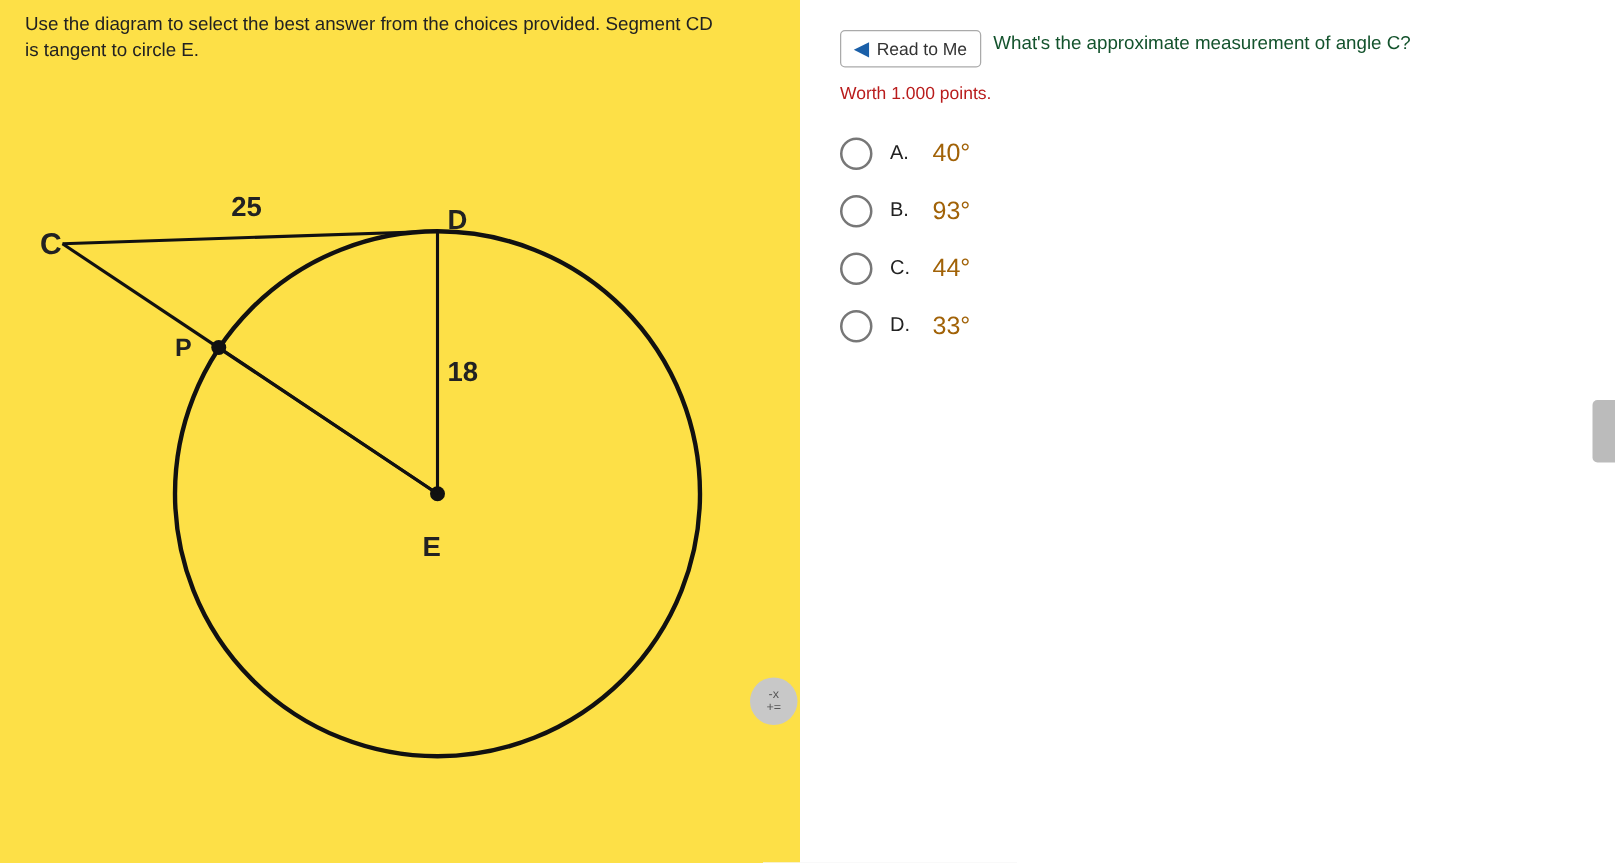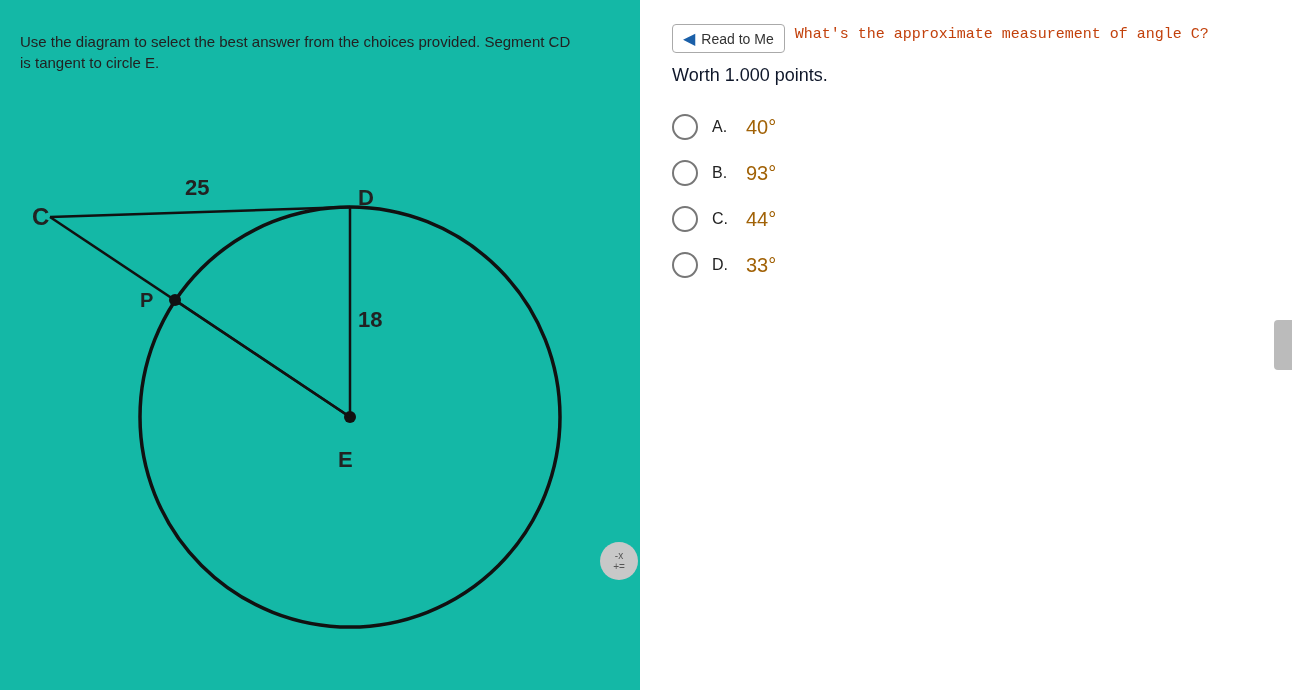--- a/index.html
+++ b/index.html
@@ -7,22 +7,22 @@
       font-family: Arial, sans-serif;
       background: #f0f0f0;
       width: 1292px;
       height: 690px;
       overflow: hidden;
       display: flex;
     }
 
     .left-panel {
       width: 640px;
-      background: #14b8a6;
-      padding: 31px 20px;
+      background: #fde047;
+      padding: 9px 20px;
       position: relative;
       flex-shrink: 0;
     }
 
     .instruction-text {
       font-size: 15px;
       color: #222;
       margin-bottom: 14px;
       line-height: 1.4;
       max-width: 560px;
@@ -70,29 +70,28 @@
       flex-shrink: 0;
     }
 
     .read-to-me-btn .speaker-icon {
       color: #1a5fa8;
       font-size: 16px;
     }
 
     .question-text {
       font-size: 15px;
-      color: #c2410c;
+      color: #14532d;
       font-weight: 500;
       line-height: 1.4;
-      font-family: Liberation Mono, monospace;
     }
 
     .worth-text {
-      font-size: 18px;
-      color: #0f172a;
+      font-size: 14px;
+      color: #b91c1c;
       margin-bottom: 28px;
       margin-top: 4px;
     }
 
     .choices {
       display: flex;
       flex-direction: column;
       gap: 20px;
     }
 

